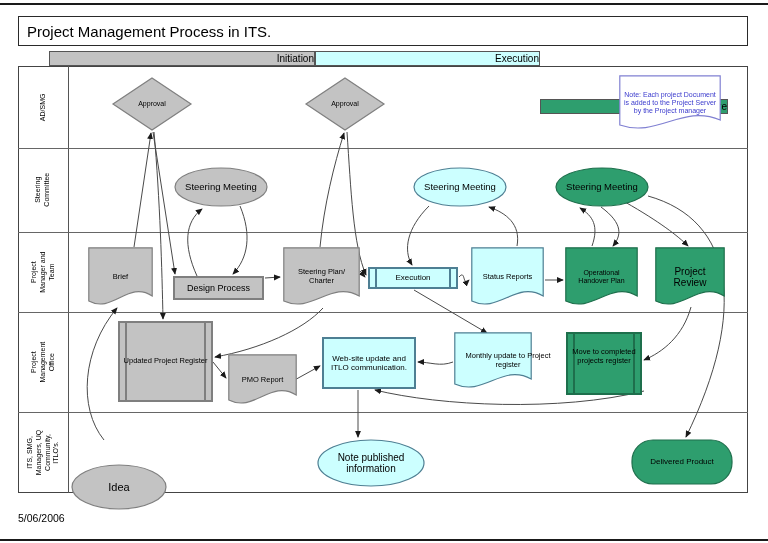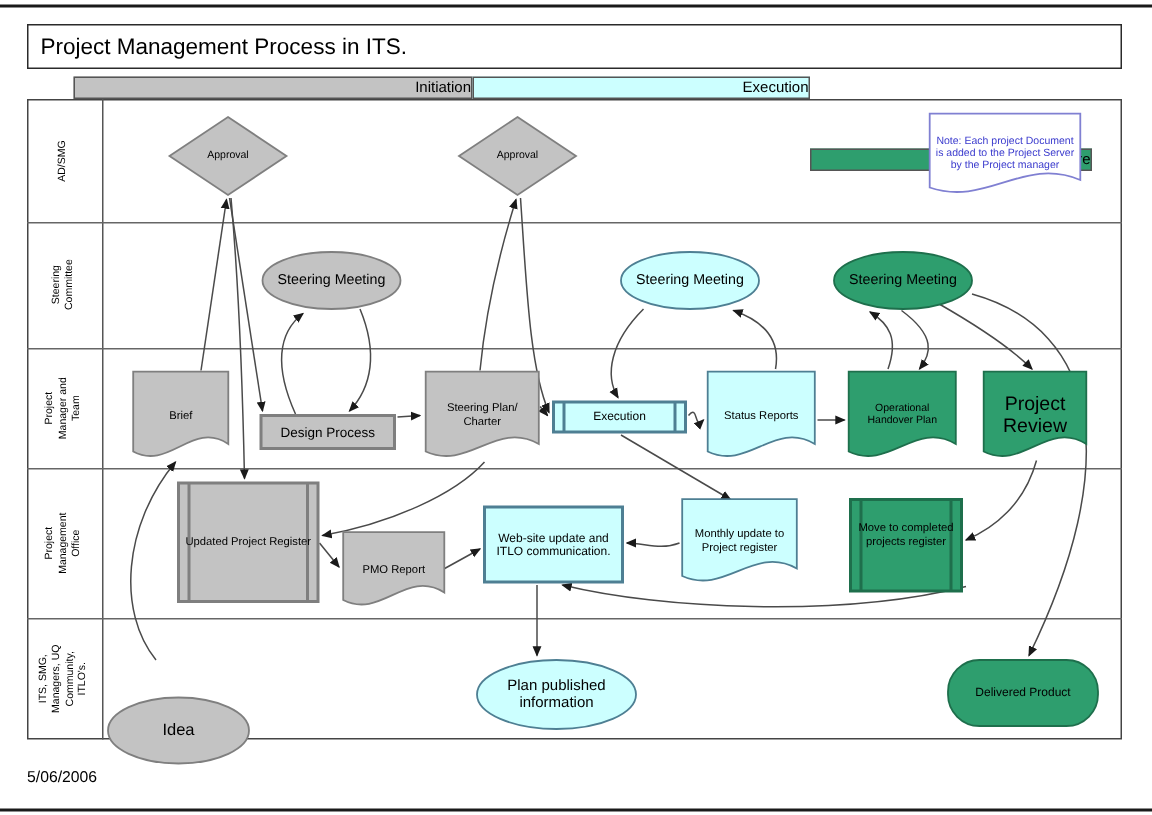--- a/index.html
+++ b/index.html
@@ -180,21 +180,21 @@
       <div class="node" style="left: 565px; top: 247px; width: 73px; height: 60px;">
         <svg width="73" height="70" style="position:absolute;left:0;top:0;overflow:visible">
           <path d="M0.8,0.8 L72.2,0.8 L72.2,49 C45.3,33 27.7,67 0.8,54 Z" fill="#2E9E6E" stroke="#1E6F4C" stroke-width="1.2"></path>
         </svg>
         <span class="node-label" style="height:60px;font-size:7px;color:#000000">Operational Handover Plan</span>
       </div>
       <div class="node" style="left: 655px; top: 247px; width: 70px; height: 60px;">
         <svg width="70" height="70" style="position:absolute;left:0;top:0;overflow:visible">
           <path d="M0.8,0.8 L69.2,0.8 L69.2,49 C43.4,33 26.6,67 0.8,54 Z" fill="#2E9E6E" stroke="#1E6F4C" stroke-width="1.2"></path>
         </svg>
-        <span class="node-label" style="height:60px;font-size:13px;color:#000000">Project Review</span>
+        <span class="node-label" style="height:60px;font-size:10px;color:#000000">Project Review</span>
       </div>
       <div class="node" style="left: 118px; top: 321px; width: 95px; height: 81px;">
         <svg width="95" height="91" style="position:absolute;left:0;top:0;overflow:visible">
           <rect x="1" y="1" width="93" height="79" fill="#C3C3C3" stroke="#7F7F7F" stroke-width="2"></rect>
           <line x1="8" y1="1" x2="8" y2="80" stroke="#7F7F7F" stroke-width="2"></line>
           <line x1="87" y1="1" x2="87" y2="80" stroke="#7F7F7F" stroke-width="2"></line>
         </svg>
         <span class="node-label" style="height:81px;font-size:7.5px;color:#000000">Updated Project Register</span>
       </div>
       <div class="node" style="left: 228px; top: 354px; width: 69px; height: 52px;">
@@ -202,21 +202,21 @@
           <path d="M0.8,0.8 L68.2,0.8 L68.2,41 C42.8,25 26.2,59 0.8,46 Z" fill="#C3C3C3" stroke="#7F7F7F" stroke-width="1.2"></path>
         </svg>
         <span class="node-label" style="height:52px;font-size:7.5px;color:#000000">PMO Report</span>
       </div>
       <div class="node" style="left: 322px; top: 337px; width: 94px; height: 52px;">
         <svg width="94" height="62" style="position:absolute;left:0;top:0;overflow:visible">
           <rect x="1" y="1" width="92" height="50" fill="#CCFFFF" stroke="#4E7F93" stroke-width="2"></rect>
         </svg>
         <span class="node-label" style="height:52px;font-size:8px;color:#000000">Web-site update and ITLO communication.</span>
       </div>
-      <div class="node" style="left: 454px; top: 332px; width: 78px; height: 58px;">
+      <div class="node" style="left: 454px; top: 332px; width: 78px; height: 58px; padding-left: 30px;">
         <svg width="78" height="68" style="position:absolute;left:0;top:0;overflow:visible">
           <path d="M0.8,0.8 L77.2,0.8 L77.2,47 C48.4,31 29.6,65 0.8,52 Z" fill="#CCFFFF" stroke="#4E7F93" stroke-width="1.2"></path>
         </svg>
         <span class="node-label" style="height:58px;font-size:7.5px;color:#000000">Monthly update to Project register</span>
       </div>
       <div class="node" style="left: 566px; top: 332px; width: 76px; height: 63px;">
         <svg width="76" height="73" style="position:absolute;left:0;top:0;overflow:visible">
           <rect x="1" y="1" width="74" height="61" fill="#2E9E6E" stroke="#1E6F4C" stroke-width="2"></rect>
           <line x1="8" y1="1" x2="8" y2="62" stroke="#1E6F4C" stroke-width="2"></line>
           <line x1="68" y1="1" x2="68" y2="62" stroke="#1E6F4C" stroke-width="2"></line>
@@ -226,21 +226,21 @@
       <div class="node" style="left: 71px; top: 464px; width: 96px; height: 46px;">
         <svg width="96" height="56" style="position:absolute;left:0;top:0;overflow:visible">
           <ellipse cx="48" cy="23" rx="47" ry="22" fill="#C3C3C3" stroke="#7F7F7F" stroke-width="1.2"></ellipse>
         </svg>
         <span class="node-label" style="height:46px;font-size:11px;color:#000000">Idea</span>
       </div>
       <div class="node" style="left: 317px; top: 439px; width: 108px; height: 48px;">
         <svg width="108" height="58" style="position:absolute;left:0;top:0;overflow:visible">
           <ellipse cx="54" cy="24" rx="53" ry="23" fill="#CCFFFF" stroke="#4E7F93" stroke-width="1.2"></ellipse>
         </svg>
-        <span class="node-label" style="height:48px;font-size:10px;color:#000000">Plan published information</span>
+        <span class="node-label" style="height:48px;font-size:10px;color:#000000">Note published information</span>
       </div>
       <div class="node" style="left: 631px; top: 439px; width: 102px; height: 46px;">
         <svg width="102" height="56" style="position:absolute;left:0;top:0;overflow:visible">
           <rect x="1" y="1" width="100" height="44" rx="21" ry="21" fill="#2E9E6E" stroke="#1E6F4C" stroke-width="1.2"></rect>
         </svg>
         <span class="node-label" style="height:46px;font-size:8px;color:#000000">Delivered Product</span>
       </div>
     </div>
 
   <div class="footer">

